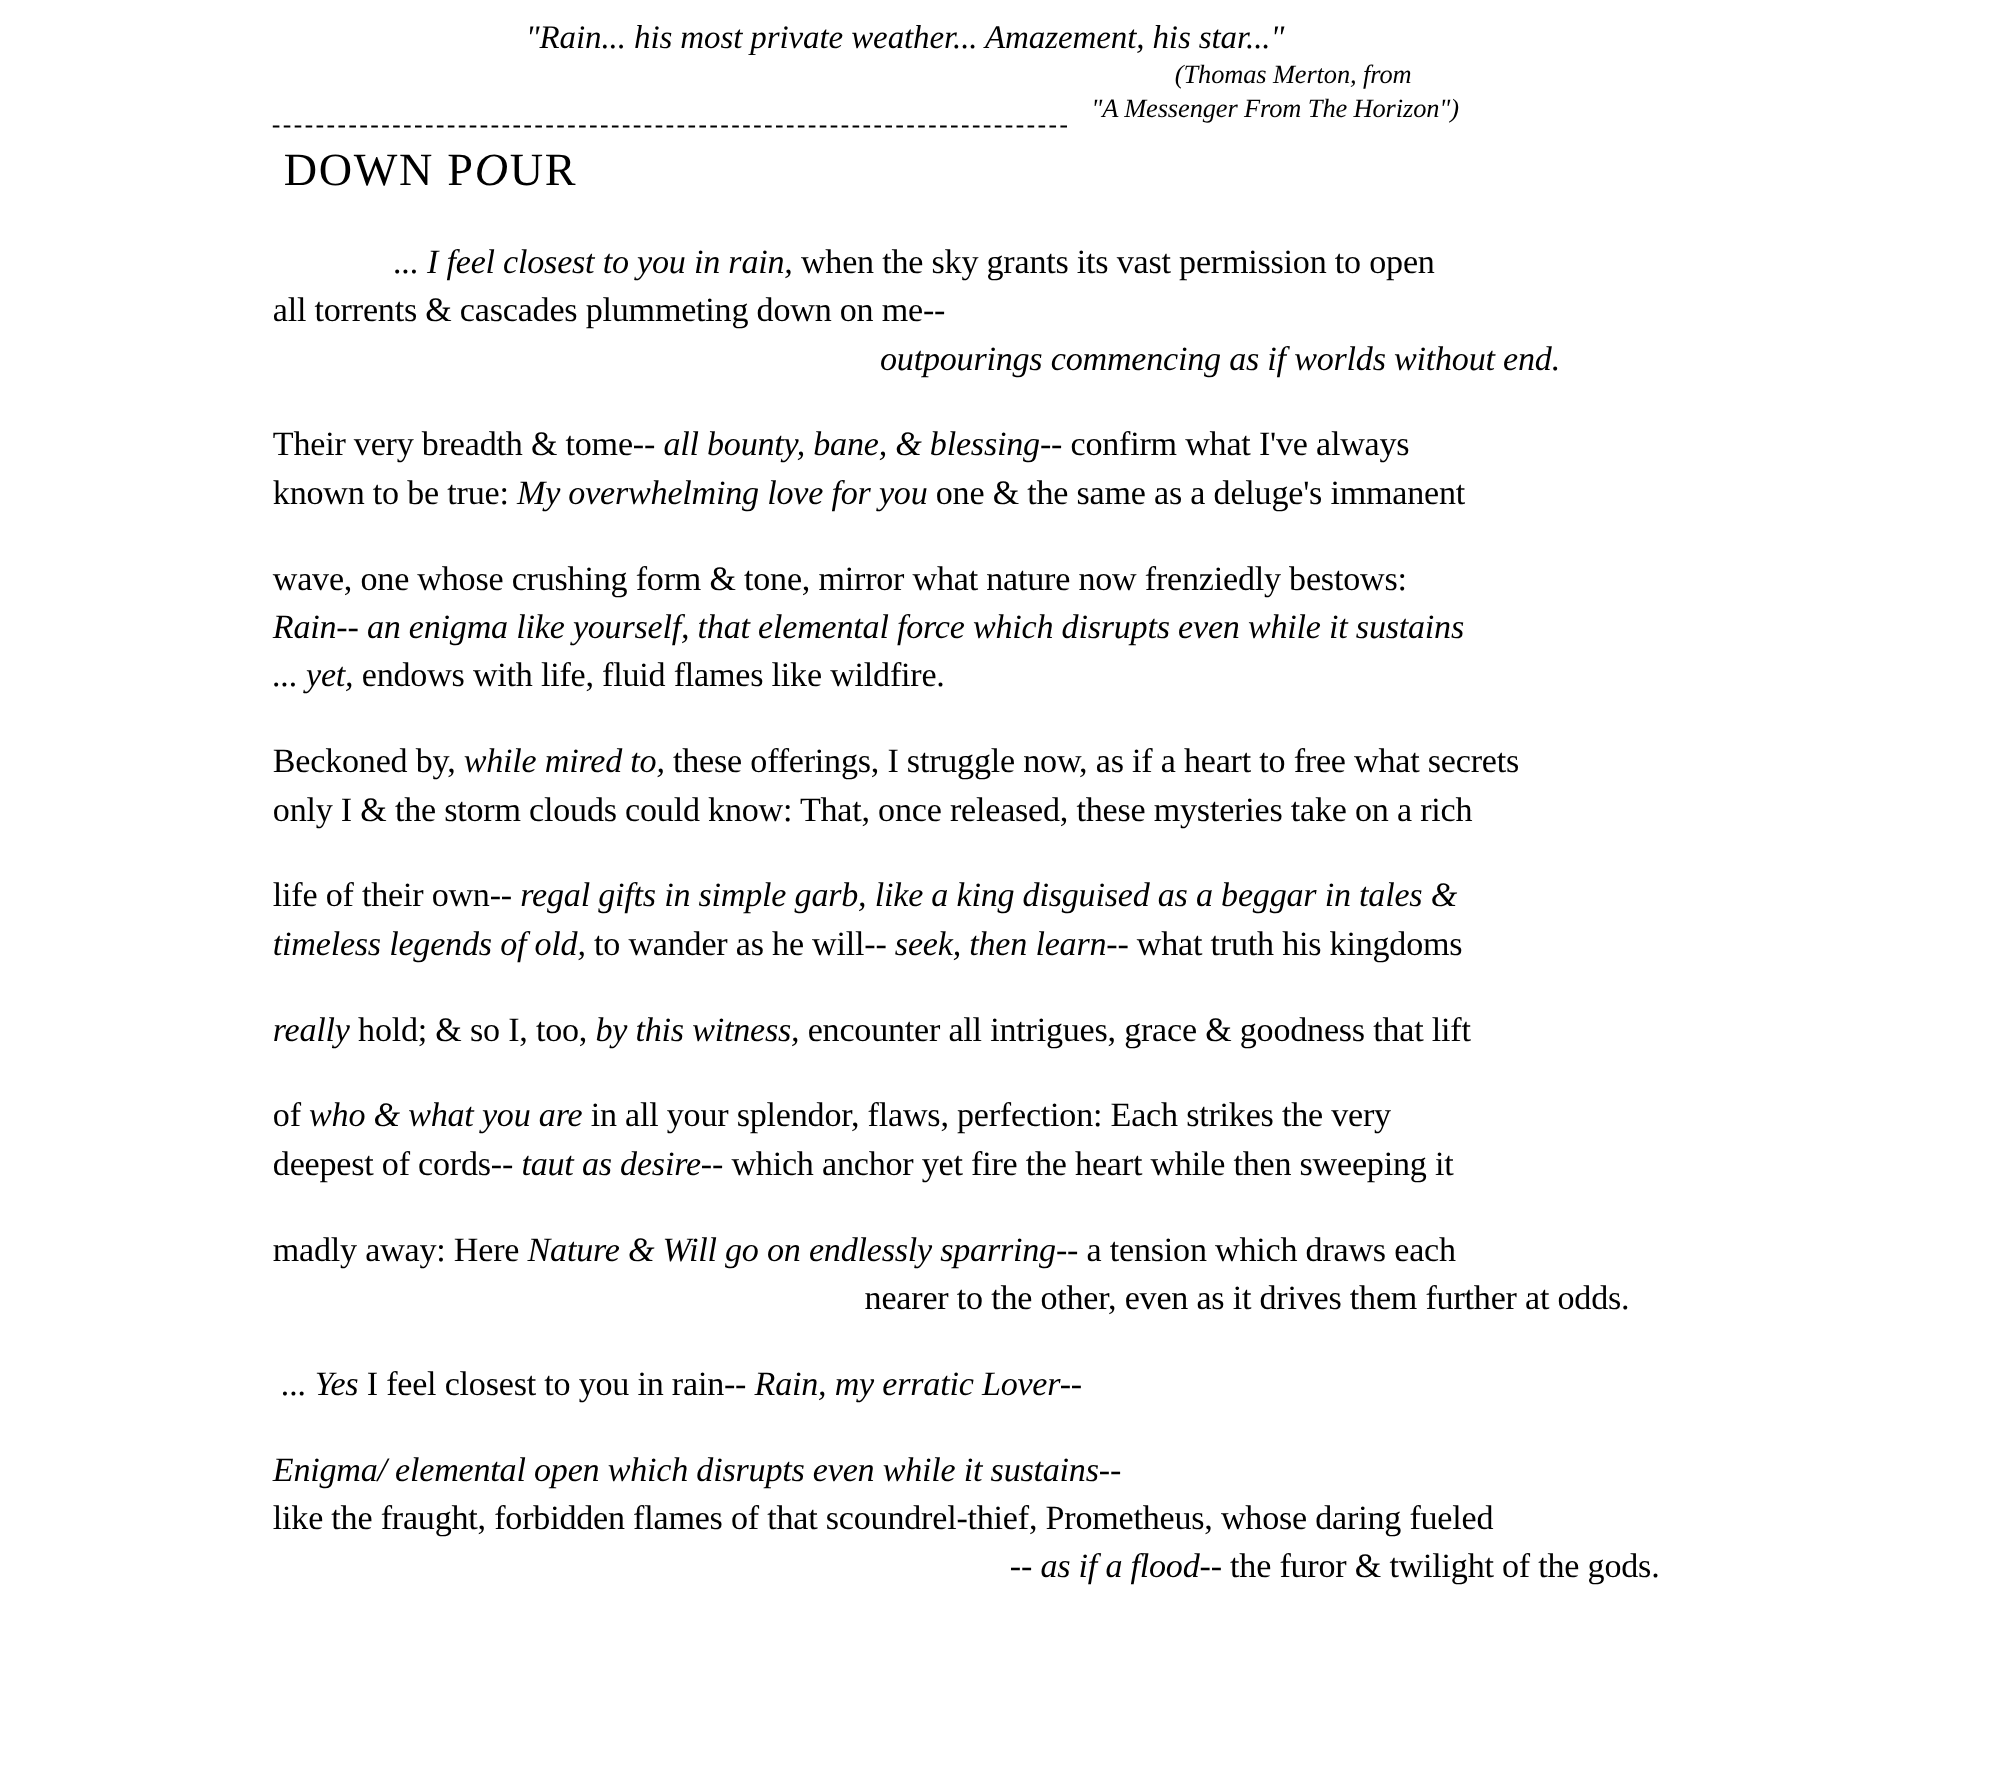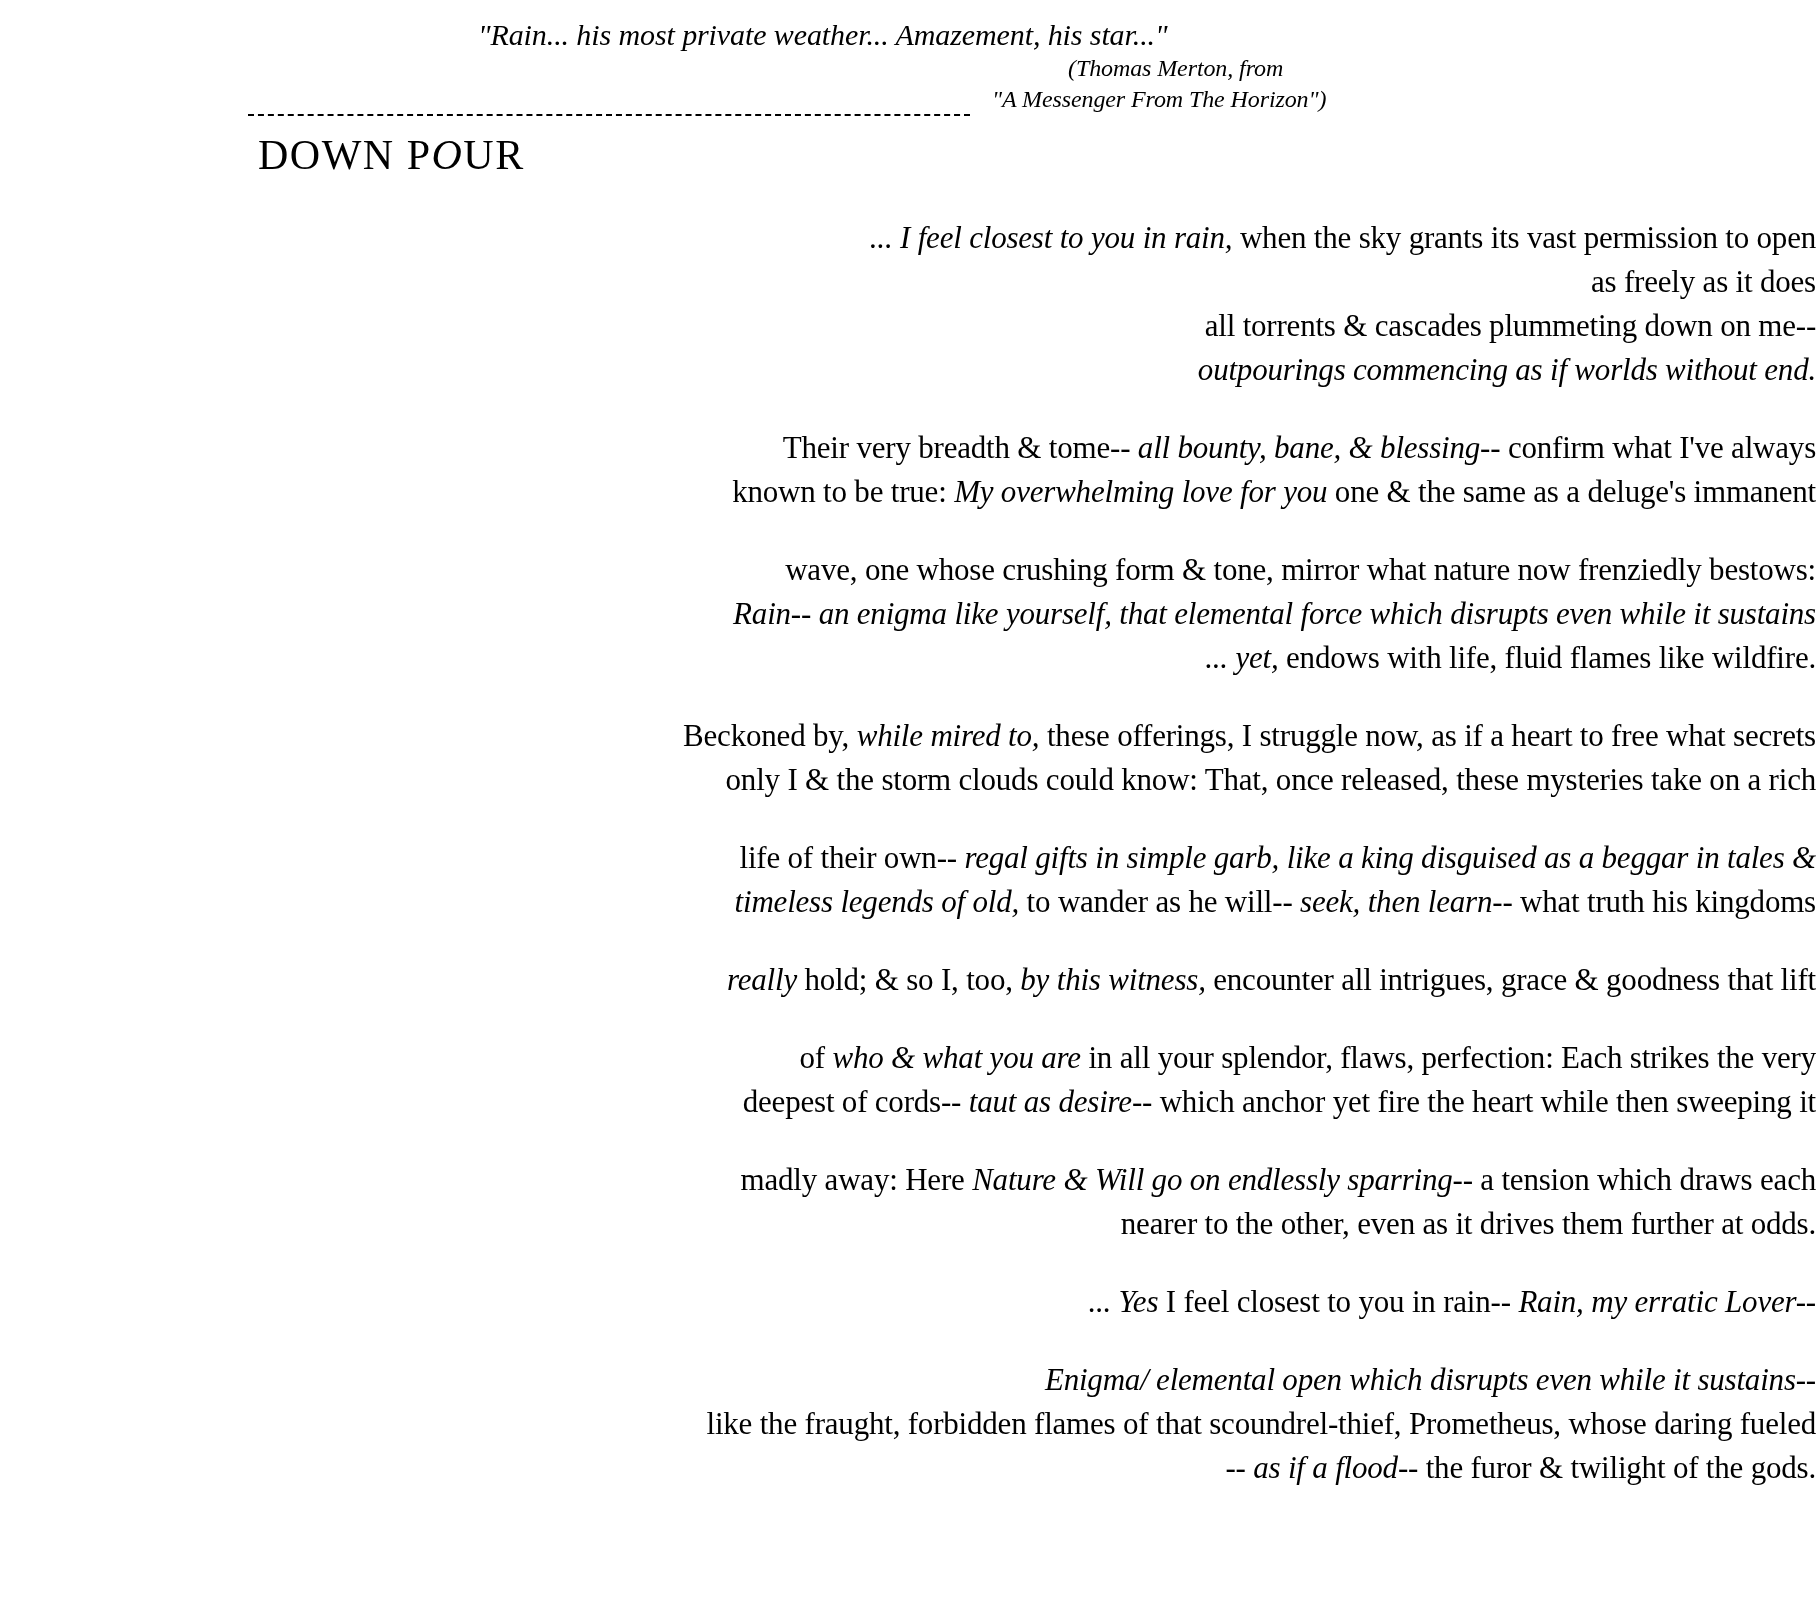--- a/index.html
+++ b/index.html
@@ -77,21 +77,20 @@
     letter-spacing: 1.5px;
     font-weight: normal;
     white-space: nowrap;
   }
   .title .ital-o {
     font-style: italic;
   }
 
   .poem {
     padding-top: 36px;
-    text-align: right;
   }
   .stanza {
     margin: 0 0 34px 0;
   }
   .ln {
     font-size: 31px;
     line-height: 44px;
     white-space: nowrap;
     padding-left: 248px;
     letter-spacing: -0.2px;
@@ -122,21 +121,20 @@
 
   <div class="rule-row">
     <div class="dashed-rule"></div>
   </div>
 
   <h1 class="title"><span>DOWN P</span><span class="ital-o">O</span><span>UR</span></h1>
 
   <div class="poem" id="poem-body">
       <div class="stanza">
         <div class="ln ind-1"><i>... I feel closest to you in rain,</i><span> when the sky grants its vast permission to open</span></div>
-        <div class="ln ind-2"><span>as freely as it does</span></div>
         <div class="ln"><span>all torrents &amp; cascades plummeting down on me--</span></div>
         <div class="ln ind-3"><i>outpourings commencing as if worlds without end.</i></div>
       </div>
       <div class="stanza">
         <div class="ln"><span>Their very breadth &amp; tome-- </span><i>all bounty, bane, &amp; blessing</i><span>-- confirm what I've always</span></div>
         <div class="ln"><span>known to be true: </span><i>My overwhelming love for you</i><span> one &amp; the same as a deluge's immanent</span></div>
       </div>
       <div class="stanza">
         <div class="ln"><span>wave, one whose crushing form &amp; tone, mirror what nature now frenziedly bestows:</span></div>
         <div class="ln"><i>Rain-- an enigma like yourself, that elemental force which disrupts even while it sustains</i></div>

